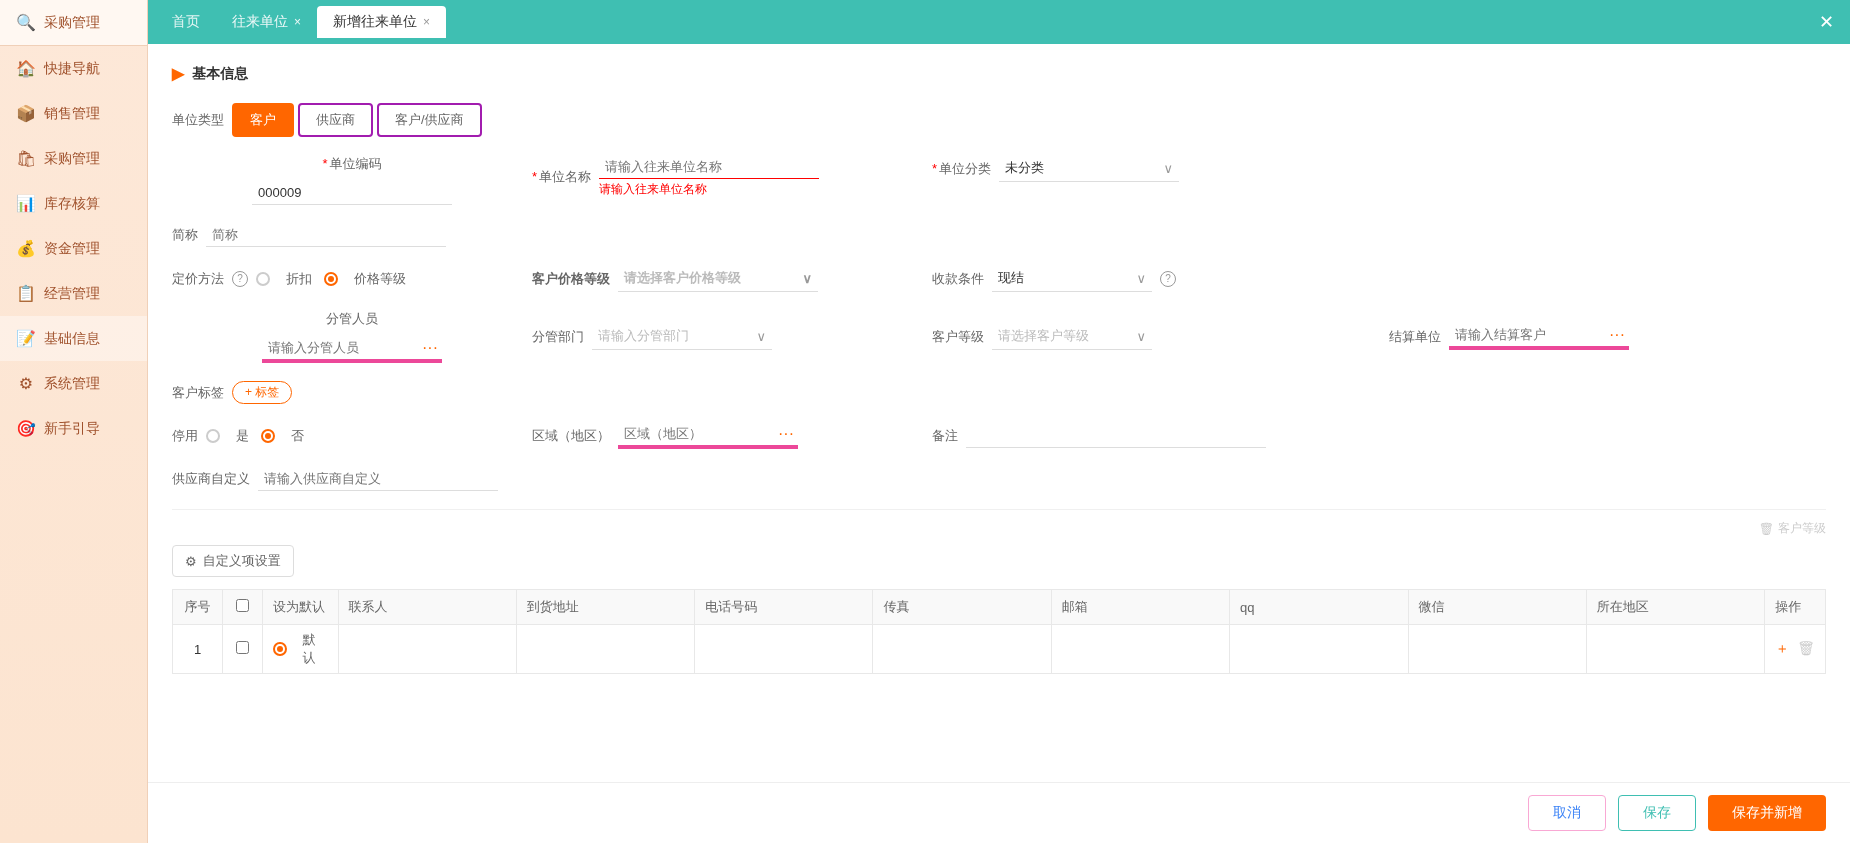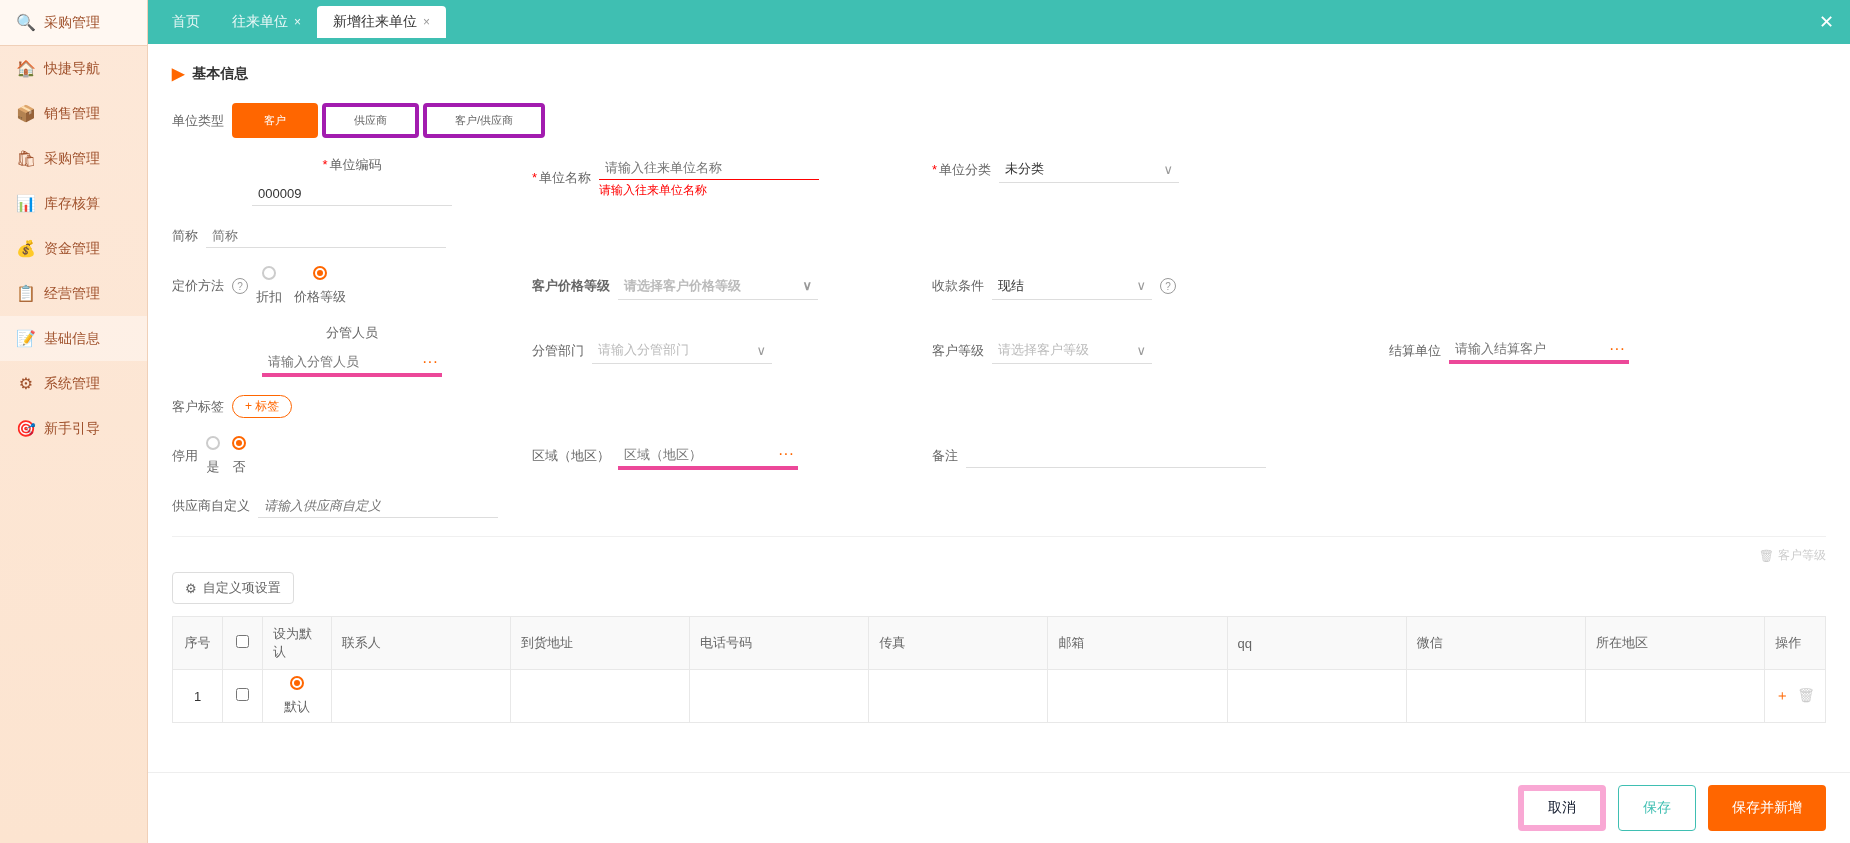--- a/index.html
+++ b/index.html
@@ -119,26 +119,26 @@
       outline: none;
       width: 180px;
       color: #333;
     }
     .form-input.error { border-bottom-color: red; }
     .error-msg { color: red; font-size: 12px; margin-top: 2px; display: block; }
 
     
     .unit-type-group { display: flex; gap: 4px; }
     .unit-type-btn {
-      padding: 6px 28px;
-      border: 4px solid #a21caf;
+      padding: 6px 16px;
+      border: 2px solid #a21caf;
       border-radius: 4px;
       cursor: pointer;
       background: #fff;
-      font-size: 11px;
+      font-size: 13px;
       color: #666;
     }
     .unit-type-btn.active {
       background: #ff6600;
       color: #fff;
       border-color: #ff6600;
     }
 
     
     .form-select {
@@ -150,21 +150,21 @@
       min-width: 120px;
       font-size: 13px;
       color: #333;
       gap: 4px;
     }
     .form-select .placeholder { color: #bbb; }
     .form-select .chevron { color: #999; margin-left: auto; }
 
     
     .radio-group { display: flex; align-items: center; gap: 12px; }
-    .radio-item { display: flex; align-items: center; gap: 8px; cursor: pointer; font-size: 13px; color: #666; flex-direction: column; }
+    .radio-item { display: flex; align-items: center; gap: 16px; cursor: pointer; font-size: 13px; color: #666; }
     .radio-circle {
       width: 14px; height: 14px;
       border-radius: 50%;
       border: 2px solid #ccc;
       display: flex; align-items: center; justify-content: center;
     }
     .radio-circle.checked { border-color: #ff6600; }
     .radio-circle.checked::after {
       content: '';
       width: 6px; height: 6px;
@@ -262,22 +262,22 @@
     }
     .btn {
       padding: 8px 24px;
       border-radius: 4px;
       cursor: pointer;
       font-size: 14px;
       border: none;
     }
     .btn-cancel {
       background: #fff;
-      border: 6px solid #f9a8d4;
-      color: #0f172a;
+      border: 1px solid #f9a8d4;
+      color: #3b82f6;
     }
     .btn-save {
       background: #fff;
       border: 1px solid #3fbfb2;
       color: #3fbfb2;
     }
     .btn-save-new {
       background: #ff6600;
       color: #fff;
     }
@@ -502,21 +502,21 @@
       </div>
       <div class="form-field">
         <span class="form-label">备注</span>
         <input type="text" class="form-input" style="width: 300px;">
       </div>
     </div>
 
     <div class="form-row">
       <div class="form-field">
         <span class="form-label">供应商自定义</span>
-        <input type="text" class="form-input" placeholder="请输入供应商自定义" style="width: 240px; font-style: italic;">
+        <input type="text" class="form-input" placeholder="请输入供应商自定义" style="width: 240px;">
       </div>
     </div>
 
     <hr class="divider-line">
 
     <div class="batch-delete">
       <div class="batch-delete-btn">
         <span>🗑</span>
         <span>客户等级</span>
       </div>

